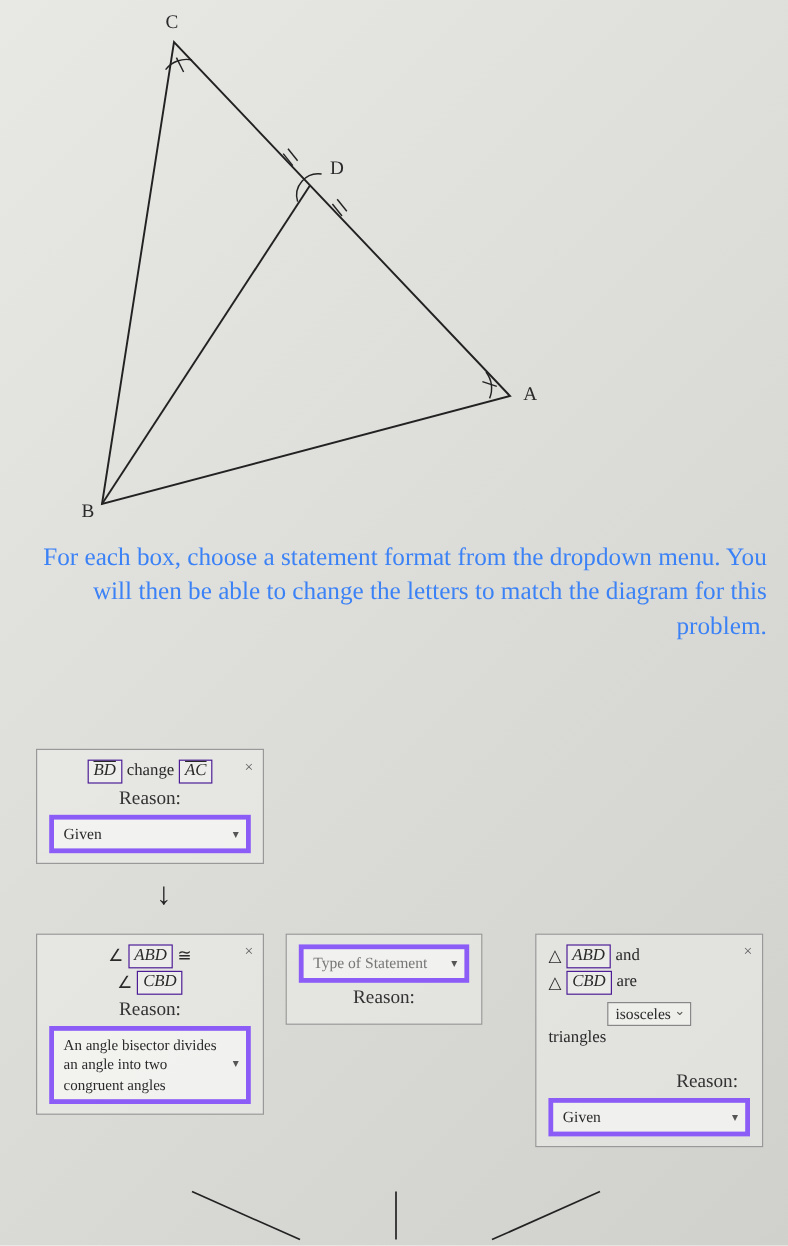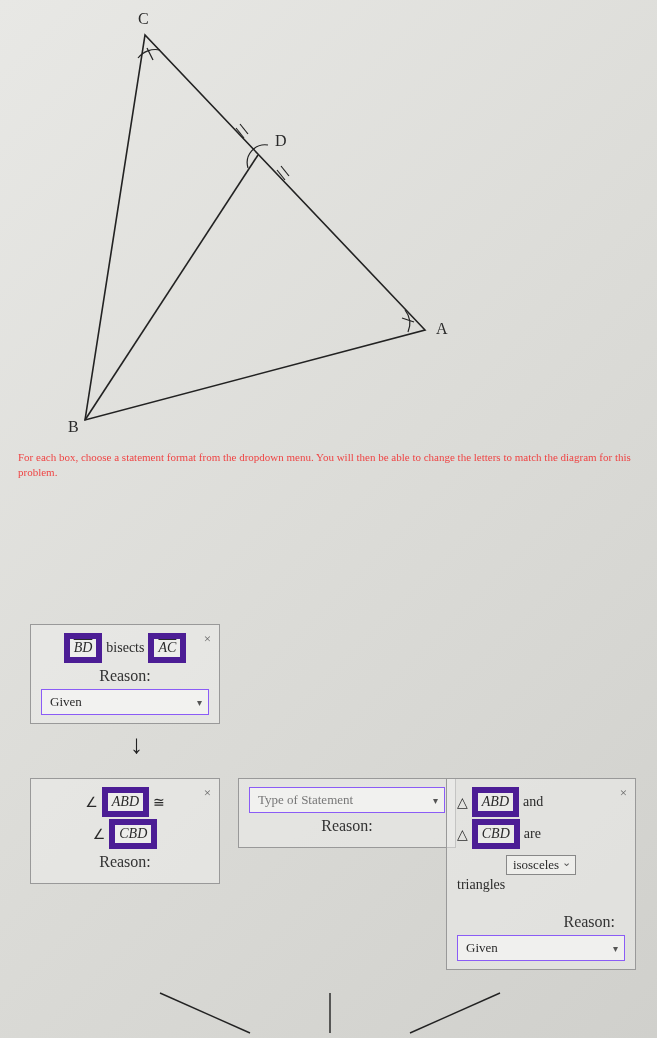--- a/index.html
+++ b/index.html
@@ -17,23 +17,24 @@
     width: 100%;
     height: 440px;
   }
   .vertex-label {
     position: absolute;
     font-size: 16px;
     font-family: 'Times New Roman', serif;
   }
   .instruction {
     padding: 10px 18px 14px 18px;
-    font-size: 11px;
+    font-size: 21px;
     line-height: 1.35;
-    color: #ef4444;
+    color: #3b82f6;
+    text-align: right;
   }
   .proof-box {
     position: absolute;
     border: 1px solid #999;
     background: rgba(240,240,238,0.5);
     padding: 8px 10px;
     font-size: 14px;
   }
   .stmt-line {
     display: flex;
@@ -41,34 +42,34 @@
     gap: 4px;
     flex-wrap: wrap;
     justify-content: center;
     margin-bottom: 2px;
   }
   .overline {
     text-decoration: overline;
     font-style: italic;
   }
   .letter-box {
-    border: 6px solid #4c1d95;
+    border: 1px solid #4c1d95;
     padding: 1px 4px;
     font-style: italic;
     background: rgba(255,255,255,0.3);
     font-family: 'Times New Roman', serif;
   }
   .reason-label {
     text-align: center;
     font-size: 16px;
     margin: 4px 0 4px 0;
     color: #333;
   }
   .dropdown {
-    border: 1px solid #8b5cf6;
+    border: 4px solid #8b5cf6;
     padding: 4px 20px 4px 8px;
     background: rgba(250,250,248,0.6);
     font-size: 13px;
     position: relative;
     display: block;
     cursor: pointer;
   }
   .dropdown::after {
     content: "▾";
     position: absolute;
@@ -149,21 +150,21 @@
   <div class="vertex-label" style="left:436px; top:320px;">A</div>
   <div class="vertex-label" style="left:68px; top:418px;">B</div>
 </div>
 
 <div class="instruction">For each box, choose a statement format from the dropdown menu. You will then be able to change the letters to match the diagram for this problem.</div>
 
 <div class="proof-box" style="left:30px; top:624px; width:190px;">
   <span class="close-x">×</span>
   <div class="stmt-line">
     <span class="letter-box overline">BD</span>
-    <span>bisects</span>
+    <span>change</span>
     <span class="letter-box overline">AC</span>
   </div>
   <div class="reason-label">Reason:</div>
   <div class="dropdown">
     <span>Given</span>
   </div>
 </div>
 
 <div class="arrow-down" style="left:130px; top:730px;">↓</div>
 
@@ -172,23 +173,26 @@
   <div class="stmt-line">
     <span class="angle-sym">∠</span>
     <span class="letter-box" style="font-style:italic">ABD</span>
     <span class="cong">≅</span>
   </div>
   <div class="stmt-line">
     <span class="angle-sym">∠</span>
     <span class="letter-box" style="font-style:italic">CBD</span>
   </div>
   <div class="reason-label">Reason:</div>
-</div>
-
-<div class="proof-box" style="left:238px; top:778px; width:218px;">
+  <div class="dropdown" style="font-size:12.5px; line-height:1.3;">
+    <span>An angle bisector divides an angle into two congruent angles</span>
+  </div>
+</div>
+
+<div class="proof-box" style="left:238px; top:778px; width:164px;">
   <div class="dropdown" style="color:#777;">
     <span>Type of Statement</span>
   </div>
   <div class="reason-label">Reason:</div>
 </div>
 
 <div class="proof-box" style="left:446px; top:778px; width:190px;">
   <span class="close-x">×</span>
   <div class="stmt-line" style="justify-content:flex-start">
     <span class="tri-sym">△</span>

